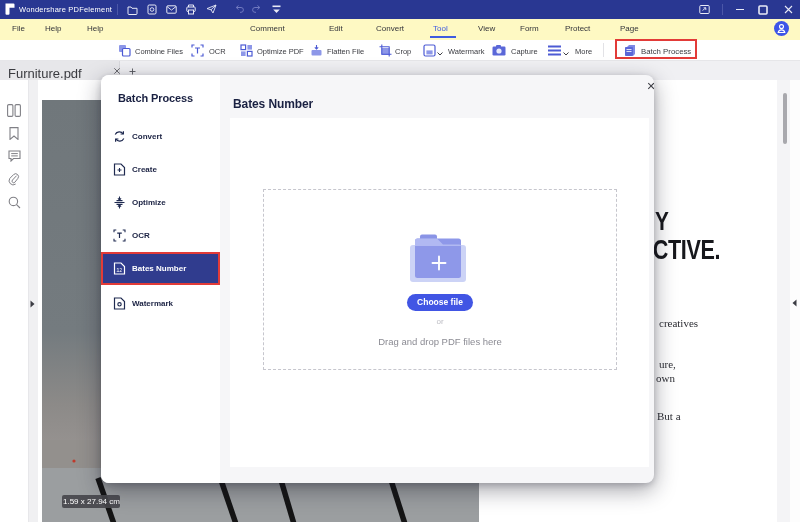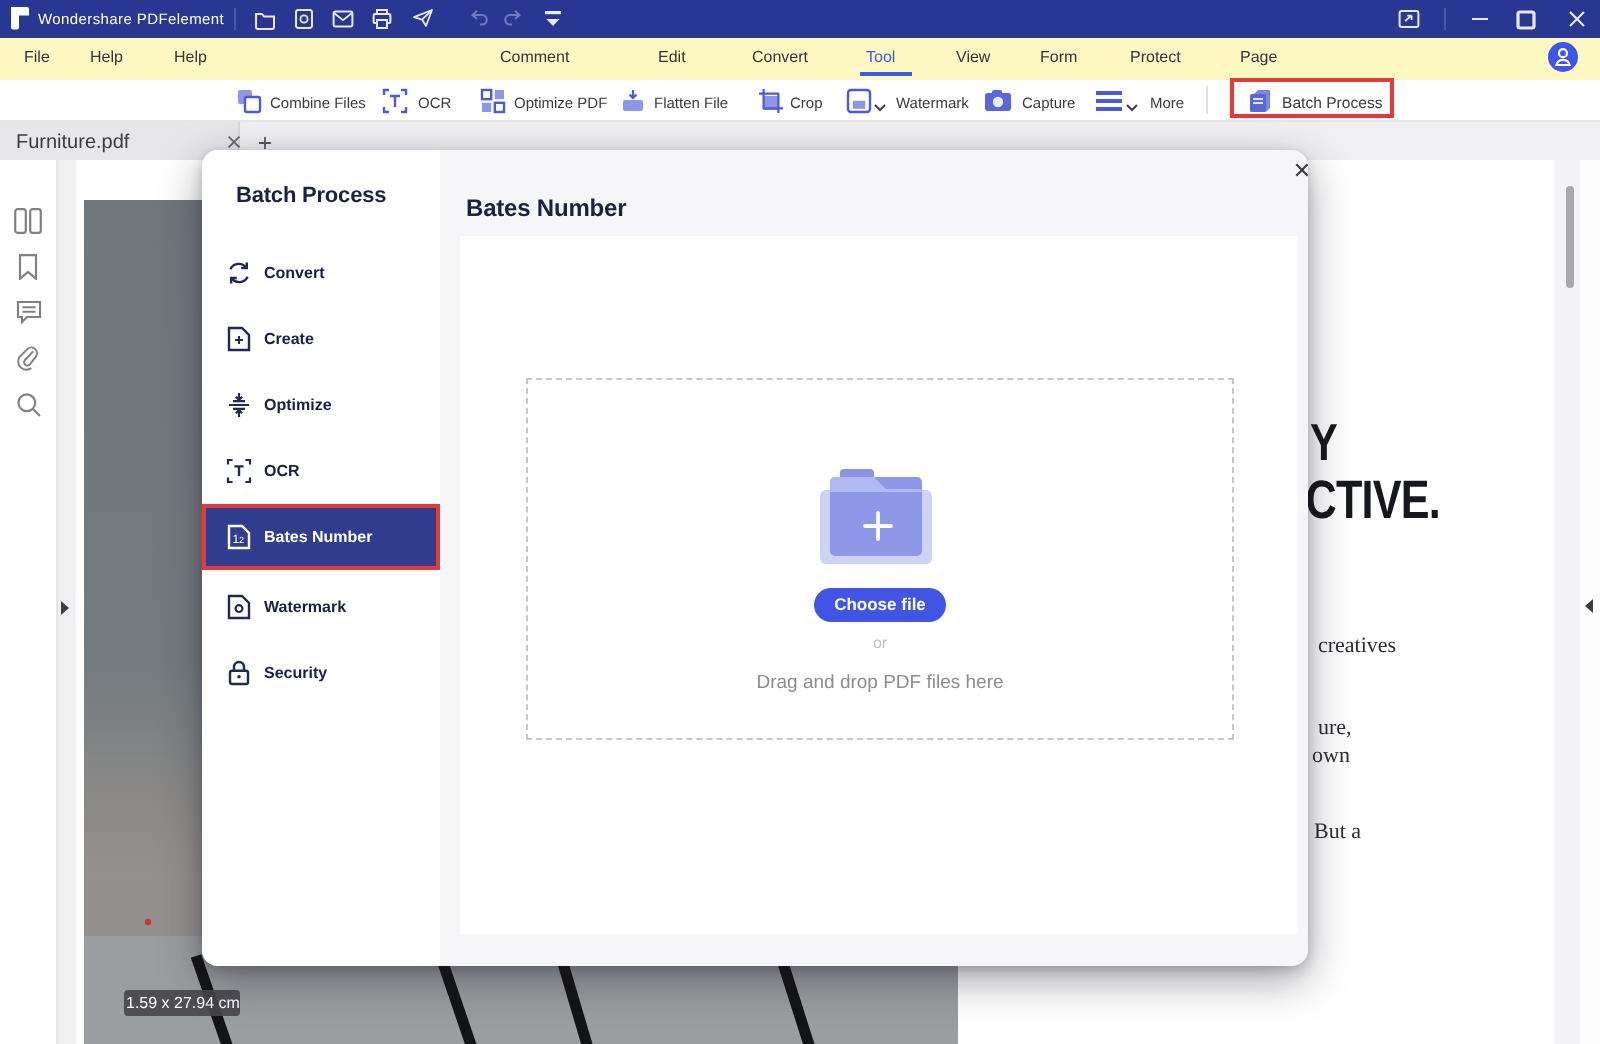--- a/index.html
+++ b/index.html
@@ -20,21 +20,21 @@
 
   
   #toolbar { position:absolute; left:0; top:40px; width:800px; height:21px; background:#fff; border-bottom:1px solid #e6e6e9;text-align:center; }
   .tlabel { position:absolute; top:7px; font-size:7.5px; color:#3a3b40; }
   .tbsep { position:absolute; top:3px; width:1px; height:14px; background:#e2e2e6; }
   .redbox { position:absolute; border:2px solid #e23b38; }
 
   
   #tabbar { position:absolute; left:0; top:61px; width:800px; height:19px; background:#f0f0f3; box-shadow:0 1px 0 #e2e2e5; }
   #tab1 { position:absolute; left:0; top:0; width:120px; height:19px; background:#e7e7ea; border-right:1px solid #d8d8dc; }
-  #tab1 .tname { position:absolute; left:8px; top:5px; font-size:10px; color:#3a3b40; }
+  #tab1 .tname { position:absolute; left:8px; top:5px; font-size:13px; color:#3a3b40; }
 
   
   #main { position:absolute; left:0; top:80px; width:800px; height:442px; background:#f0f0f2; }
   #sidebar { position:absolute; left:0; top:0; width:29px; height:442px; background:#fff; border-right:1px solid #e7e7ea; }
   #page { position:absolute; left:38px; top:0; width:739px; height:442px; background:#fff; }
   #photo { position:absolute; left:4px; top:20px; width:437px; height:422px;
            background:linear-gradient(180deg,#70777b 0%, #747b7f 55%, #8c8a88 72%, #969290 82%, #9b9ea0 88%, #9b9ea0 100%); overflow:hidden; }
 
   
   #vscroll { position:absolute; left:777px; top:0; width:13px; height:442px; background:#f4f4f6; }
@@ -341,28 +341,20 @@
         </svg>
       <span class="ptx" style="left:29px;top:10px">Bates Number</span>
     </div>
     <div class="pitem" style="top:212px">
       <svg class="pic" viewBox="0 0 13 13">
           <path d="M1.5 1 h6.5 l3.5 3.5 v7.5 h-10 z" fill="none" stroke="#1f2a50" stroke-width="1.2"></path>
           <circle cx="6.5" cy="7.3" r="1.7" fill="none" stroke="#1f2a50" stroke-width="1.1"></circle>
         </svg>
       <span class="ptx">Watermark</span>
     </div>
-    <div class="pitem" style="top:245px">
-      <svg class="pic" viewBox="0 0 13 13">
-          <rect x="2" y="5.4" width="9" height="6.6" rx="1" fill="none" stroke="#1f2a50" stroke-width="1.2"></rect>
-          <path d="M4 5.4 v-1.9 a2.5 2.5 0 0 1 5 0 v1.9" fill="none" stroke="#1f2a50" stroke-width="1.2"></path>
-          <circle cx="6.5" cy="8.4" r="0.9" fill="#1f2a50"></circle>
-        </svg>
-      <span class="ptx">Security</span>
-    </div>
   </div>
 
   <div id="mhead">Bates Number</div>
   <div id="mclose">✕</div>
 
   <div id="mcard">
     <div id="dropzone">
       <div id="folderwrap">
         <svg width="56" height="48" viewBox="0 0 56 48">
 

